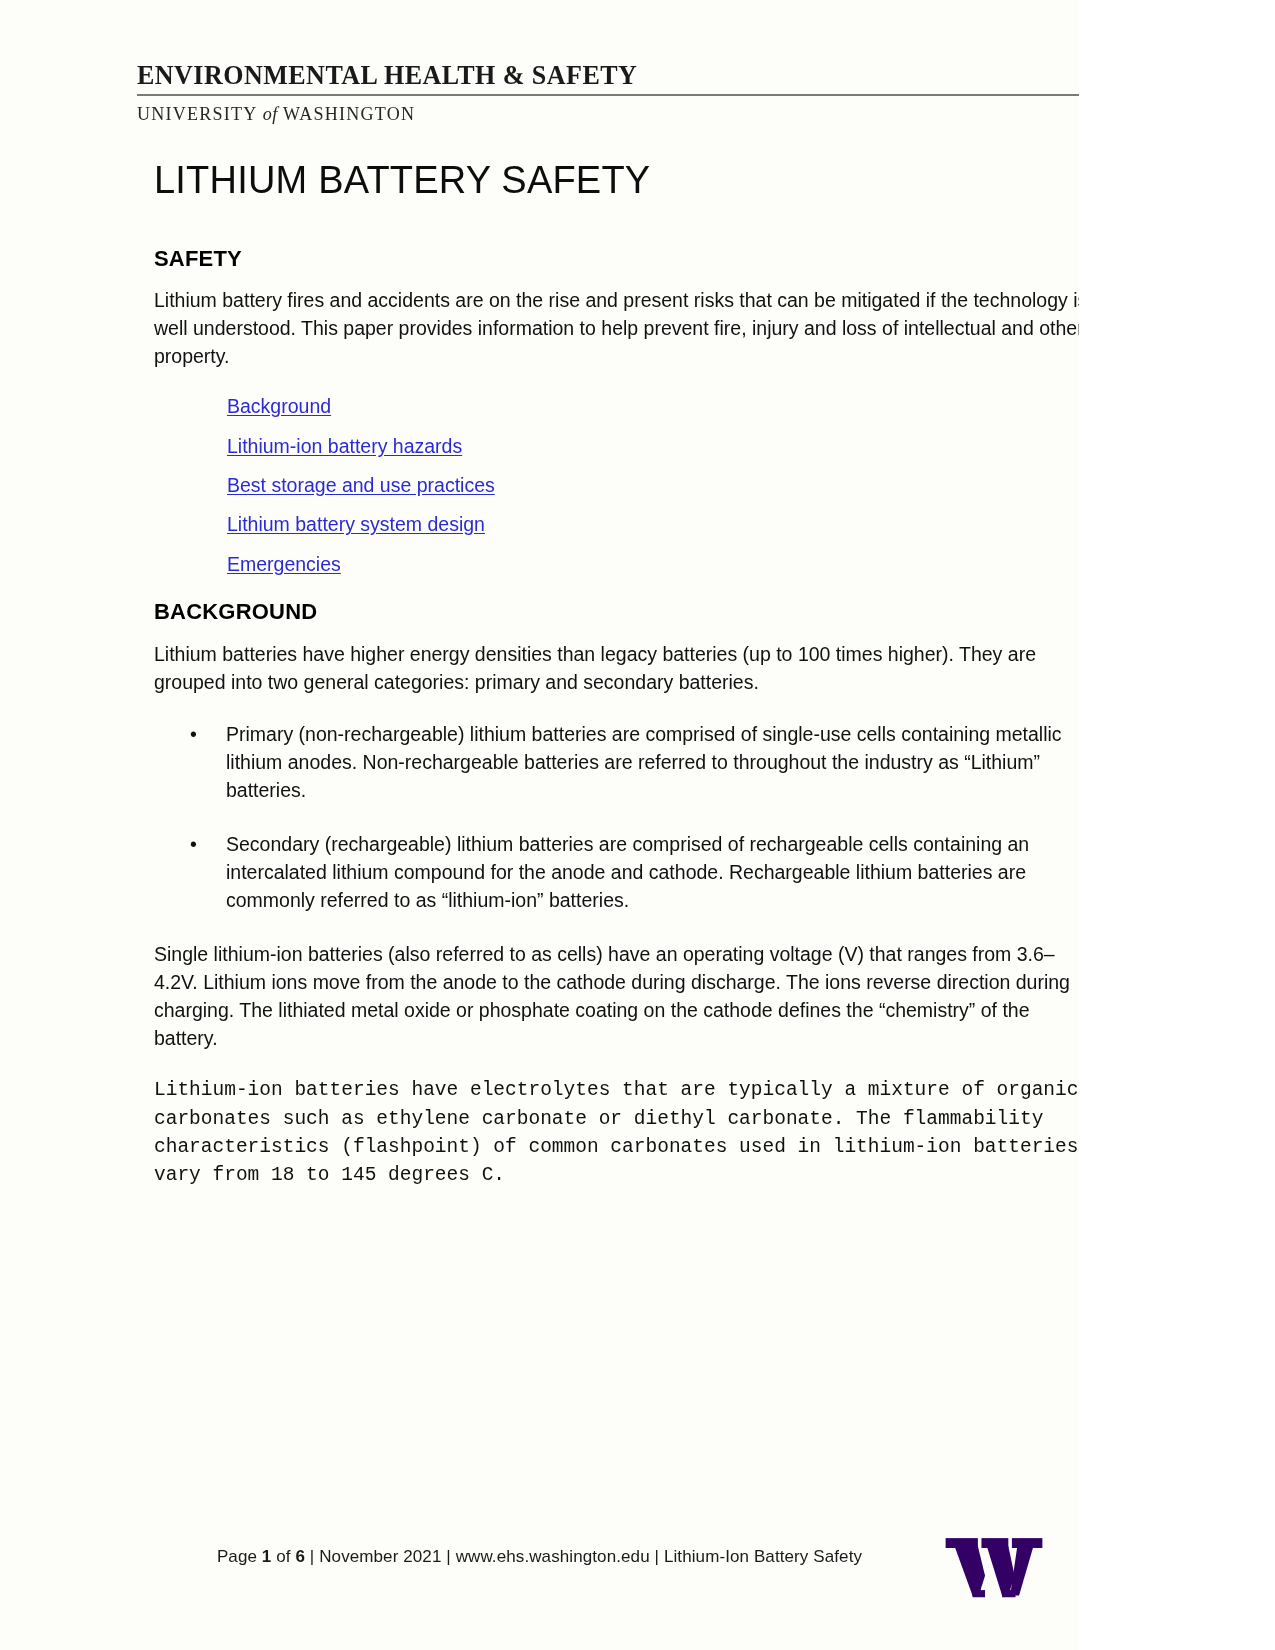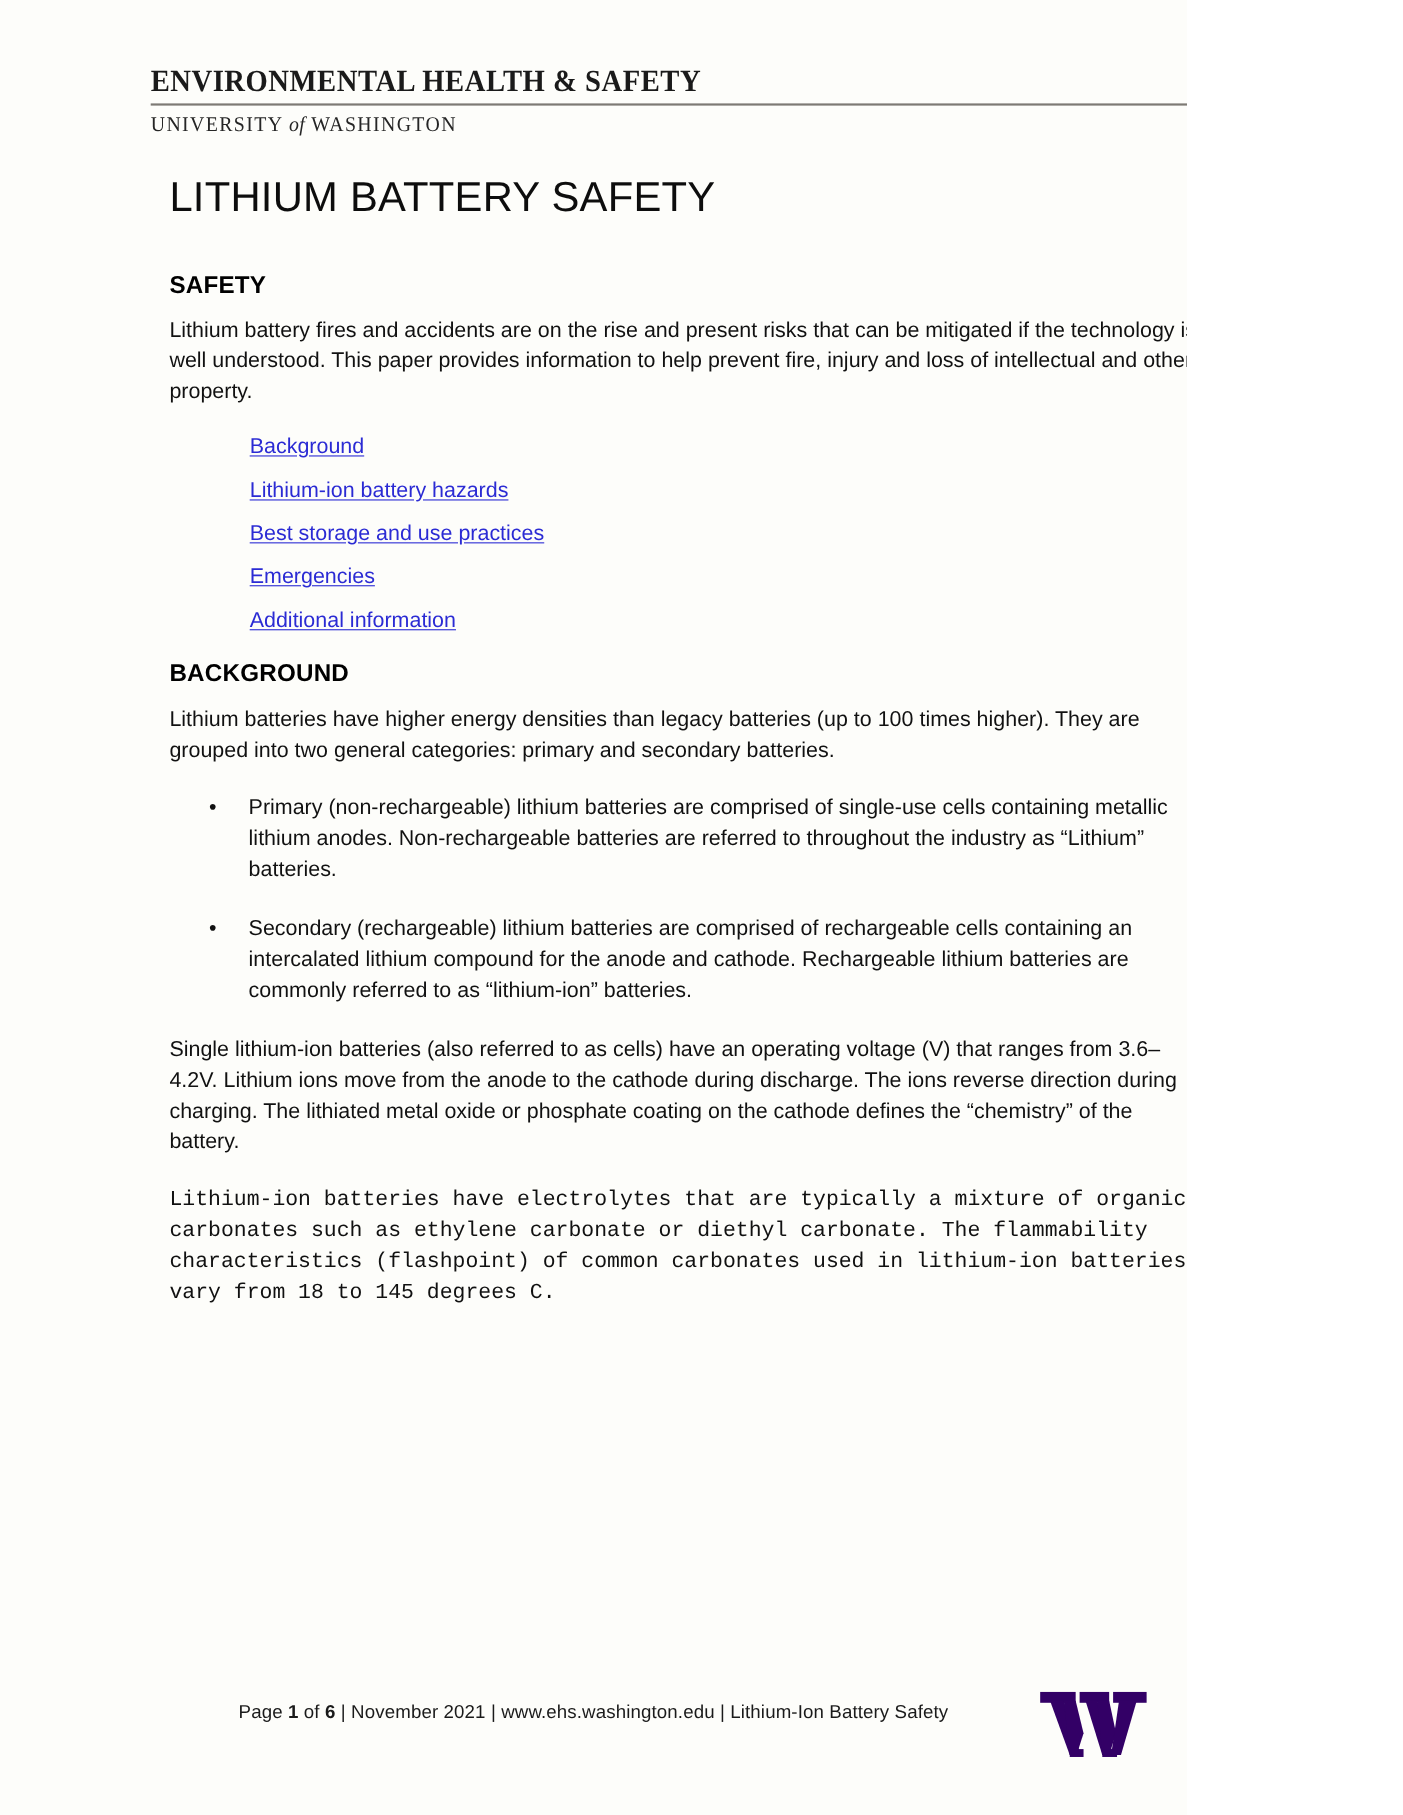--- a/index.html
+++ b/index.html
@@ -182,22 +182,22 @@
 
     <h1 class="doc-title">LITHIUM BATTERY SAFETY</h1>
 
     <h2 class="section">SAFETY</h2>
     <p class="body">Lithium battery fires and accidents are on the rise and present risks that can be mitigated if the technology is well understood. This paper provides information to help prevent fire, injury and loss of intellectual and other property.</p>
 
     <ul class="link-list">
       <li><a href="#">Background</a></li>
       <li><a href="#">Lithium-ion battery hazards</a></li>
       <li><a href="#">Best storage and use practices</a></li>
+      <li><a href="#">Lithium battery system design</a></li>
       <li><a href="#">Emergencies</a></li>
-      <li><a href="#">Additional information</a></li>
     </ul>
 
     <h2 class="section tight">BACKGROUND</h2>
     <p class="body">Lithium batteries have higher energy densities than legacy batteries (up to 100 times higher). They are grouped into two general categories: primary and secondary batteries.</p>
 
     <ul class="bullets">
       <li>
         <span class="dot">•</span>
         <span>Primary (non-rechargeable) lithium batteries are comprised of single-use cells containing metallic lithium anodes. Non-rechargeable batteries are referred to throughout the industry as “Lithium” batteries.</span>
       </li>

